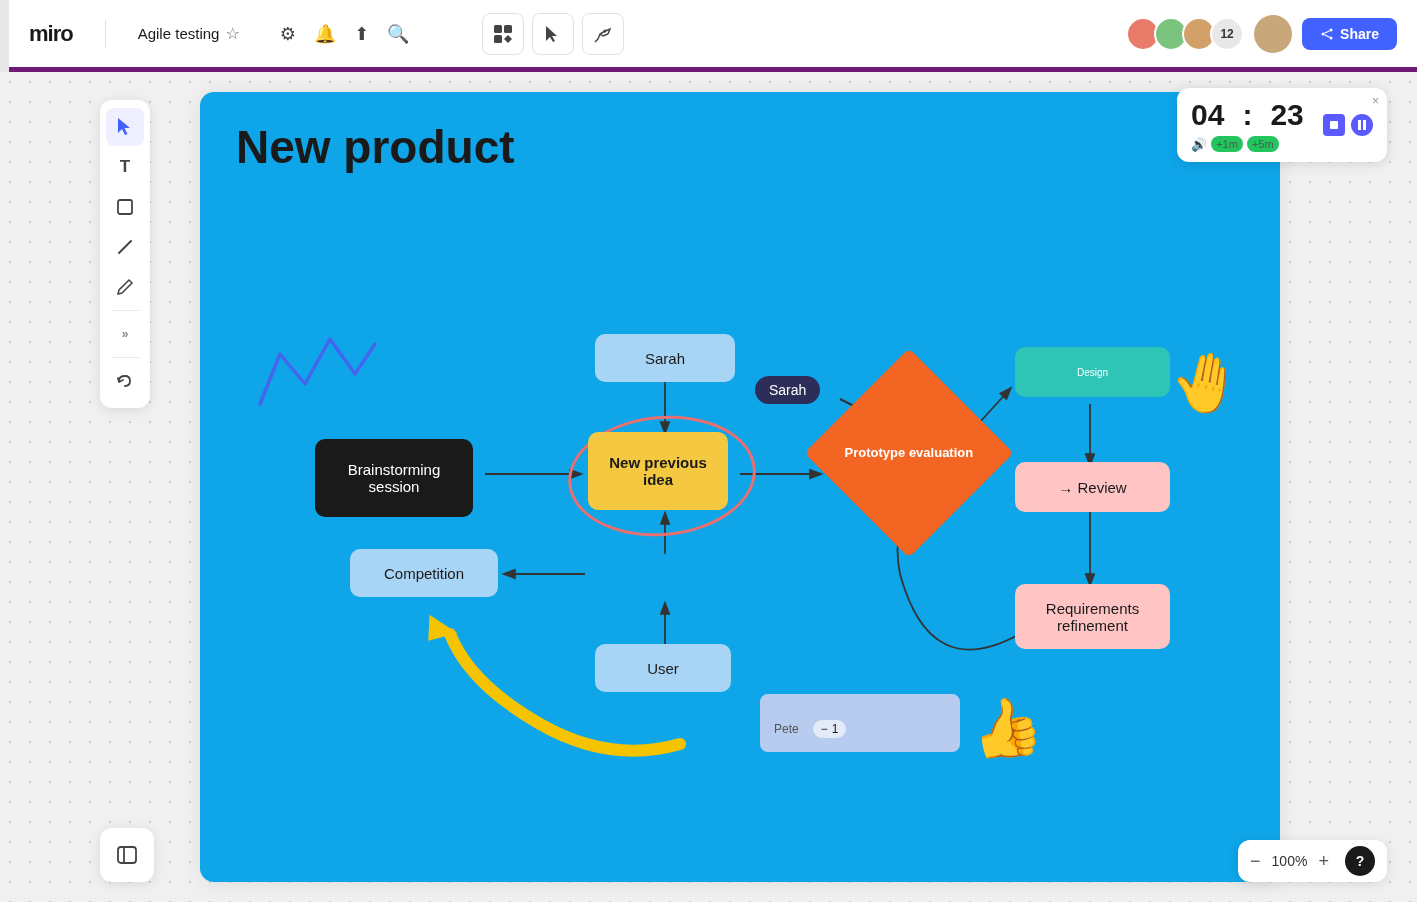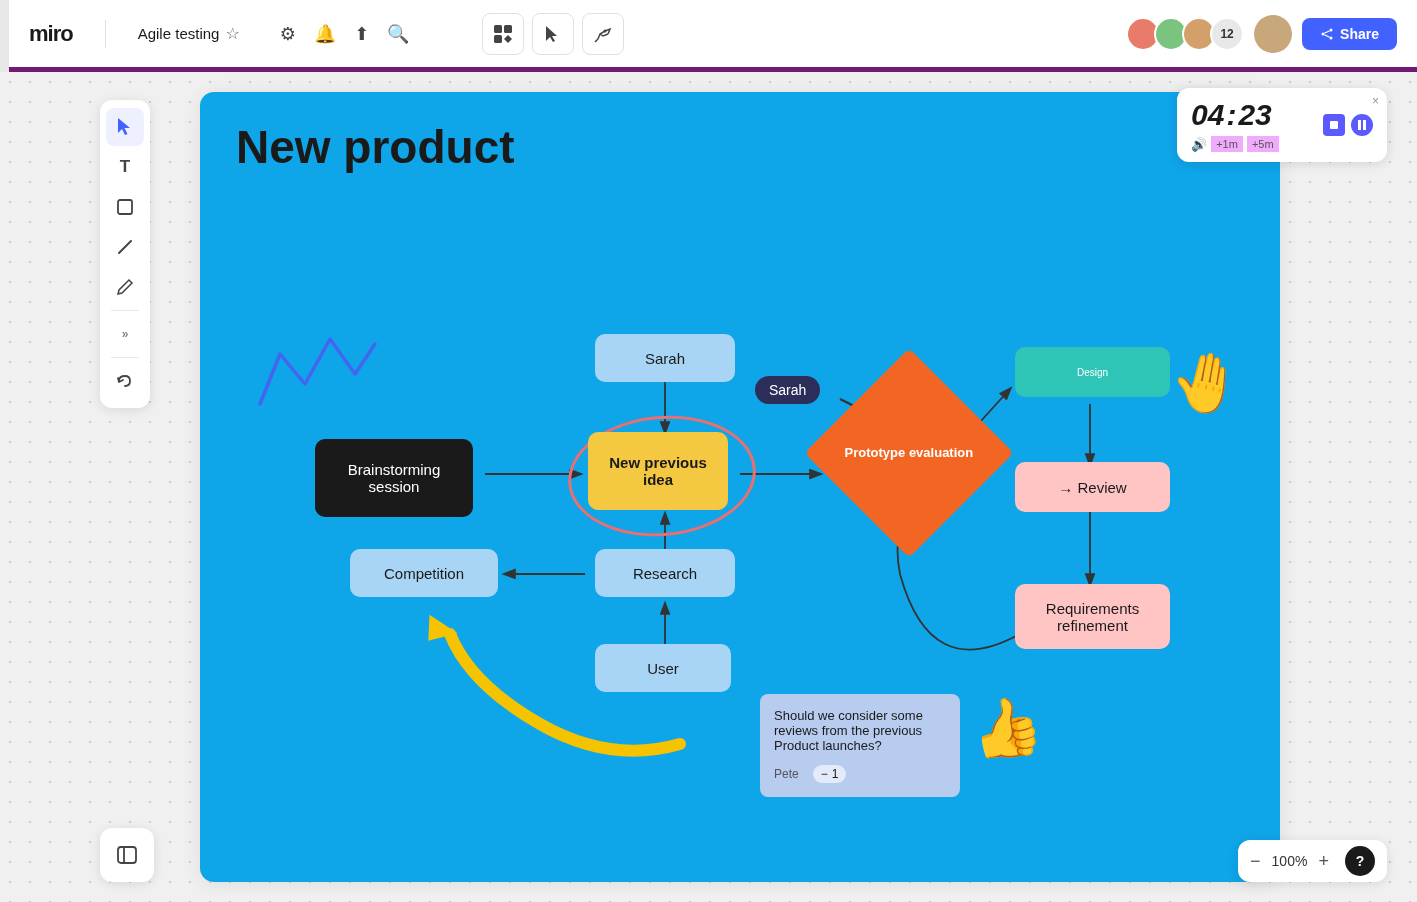--- a/index.html
+++ b/index.html
@@ -27,21 +27,21 @@
     .toolbar-center { display: flex; align-items: center; gap: 8px; margin-left: 40px; }
     .toolbar-btn { width: 42px; height: 42px; border: 1px solid #e0e0e0; border-radius: 8px; background: #fff; display: flex; align-items: center; justify-content: center; cursor: pointer; font-size: 18px; color: #444; }
 
     
     .timer-widget {
       position: absolute; top: 88px; right: 30px;
       background: #fff; border-radius: 12px; padding: 10px 14px;
       box-shadow: 0 2px 12px rgba(0,0,0,0.12); display: flex; align-items: center; gap: 8px; z-index: 100;
     }
     .timer-close { position: absolute; top: 6px; right: 8px; cursor: pointer; color: #999; font-size: 12px; }
-    .timer-add { background: #f0abfc; border-radius: 0; padding: 2px 5px; font-size: 11px; color: #555; cursor: pointer; }
+    .timer-add { background: #22c55e; border-radius: 8px; padding: 2px 5px; font-size: 11px; color: #555; cursor: pointer; }
     .timer-stop { width: 22px; height: 22px; background: #5a5aff; border-radius: 4px; display: flex; align-items: center; justify-content: center; cursor: pointer; }
     .timer-stop-icon { width: 8px; height: 8px; background: #fff; border-radius: 1px; }
     .timer-pause { width: 22px; height: 22px; background: #5a5aff; border-radius: 50%; display: flex; align-items: center; justify-content: center; cursor: pointer; }
 
     
     .left-toolbar {
       position: absolute; top: 100px; left: 100px;
       background: #fff; border-radius: 12px; padding: 8px 6px;
       box-shadow: 0 2px 12px rgba(0,0,0,0.1); display: flex; flex-direction: column; gap: 2px; z-index: 100;
     }
@@ -229,23 +229,20 @@
     <div class="node-blue-light" style="left:395px;top:150px;width:140px;min-height:48px;">
       <span>Sarah</span>
     </div>
 
     <div style="position:absolute;left:368px;top:232px;width:188px;height:120px;border:3px solid #e87070;border-radius:50%;transform:rotate(-5deg);pointer-events:none;"></div>
 
     <div class="node-yellow" style="left:388px;top:248px;width:140px;min-height:78px;">
       <span>New previous idea</span>
     </div>
 
-    <div class="node-blue-light" style="left:395px;top:365px;width:140px;min-height:48px;">
-      <span>Research</span>
-    </div>
 
     <div class="node-blue-light" style="left:150px;top:365px;width:148px;min-height:48px;">
       <span>Competition</span>
     </div>
 
     <div class="node-blue-light" style="left:395px;top:460px;width:136px;min-height:48px;text-align:center;">
       <span>User</span>
     </div>
 
     <div class="node-dark-pill" style="left:555px;top:192px;">
@@ -271,41 +268,40 @@
     <div class="node-pink" style="left:815px;top:400px;width:155px;min-height:65px;">
       <span>Requirements refinement</span>
     </div>
 
     <svg style="position:absolute;top:420px;left:160px;pointer-events:none;" width="380" height="180">
       <path d="M320,140 Q250,160 180,120 Q110,80 90,30" stroke="#f5c300" stroke-width="12" fill="none" stroke-linecap="round"></path>
       <polygon points="75,8 95,35 65,32" fill="#f5c300" transform="rotate(-20,80,25)"></polygon>
     </svg>
 
     <div class="note-card" style="left:560px;top:510px;width:200px;">
-      <div>Should we consider some reviews from the previous Product launches?</div>
       <div style="margin-top:12px;display:flex;align-items:center;gap:14px;">
         <span style="font-size:12px;color:#555;">Pete</span>
         <span style="background:rgba(255,255,255,0.6);border-radius:10px;padding:2px 8px;font-size:12px;display:inline-flex;align-items:center;gap:4px;">
           <span>−</span>
           <span>1</span>
         </span>
       </div>
     </div>
 
     <div style="position:absolute;left:770px;top:510px;font-size:58px;transform:rotate(-10deg);">👍</div>
 
     <div style="position:absolute;left:970px;top:165px;font-size:58px;transform:rotate(10deg);">🤚</div>
 
   </div>
 </div>
 
 <div class="timer-widget" style="width:210px;">
   <span class="timer-close">×</span>
   <div style="display:flex;flex-direction:column;align-items:flex-start;gap:4px;">
-    <div style="display:flex;align-items:center;gap:2px;font-style:italic;">
+    <div style="display:flex;align-items:center;gap:18px;">
       <span style="font-size:30px;font-weight:700;color:#1a1a1a;">04</span>
       <span style="font-size:30px;font-weight:700;color:#1a1a1a;">:</span>
       <span style="font-size:30px;font-weight:700;color:#1a1a1a;">23</span>
     </div>
     <div style="display:flex;align-items:center;gap:4px;">
       <span style="font-size:13px;color:#888;">🔊</span>
       <span class="timer-add">+1m</span>
       <span class="timer-add">+5m</span>
     </div>
   </div>

